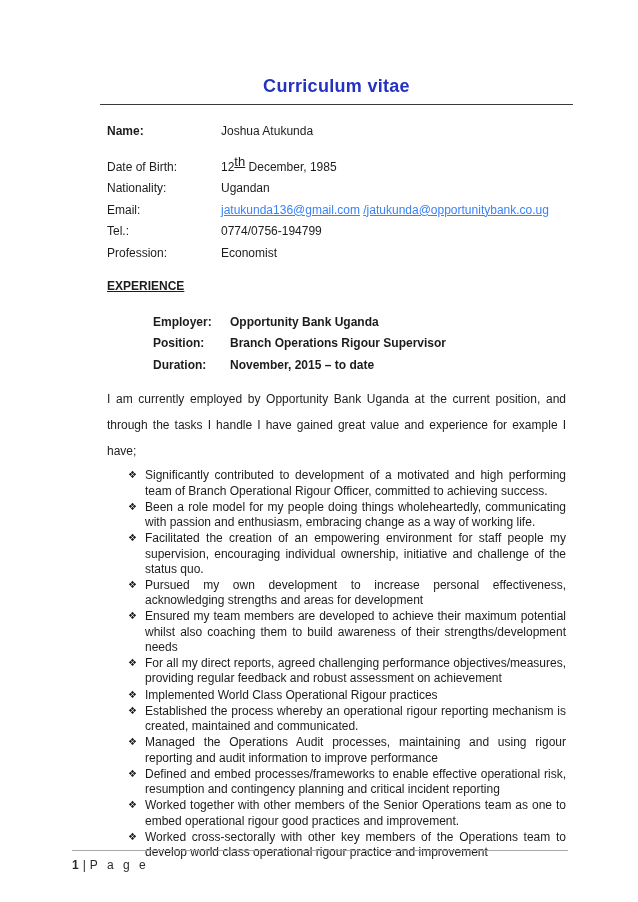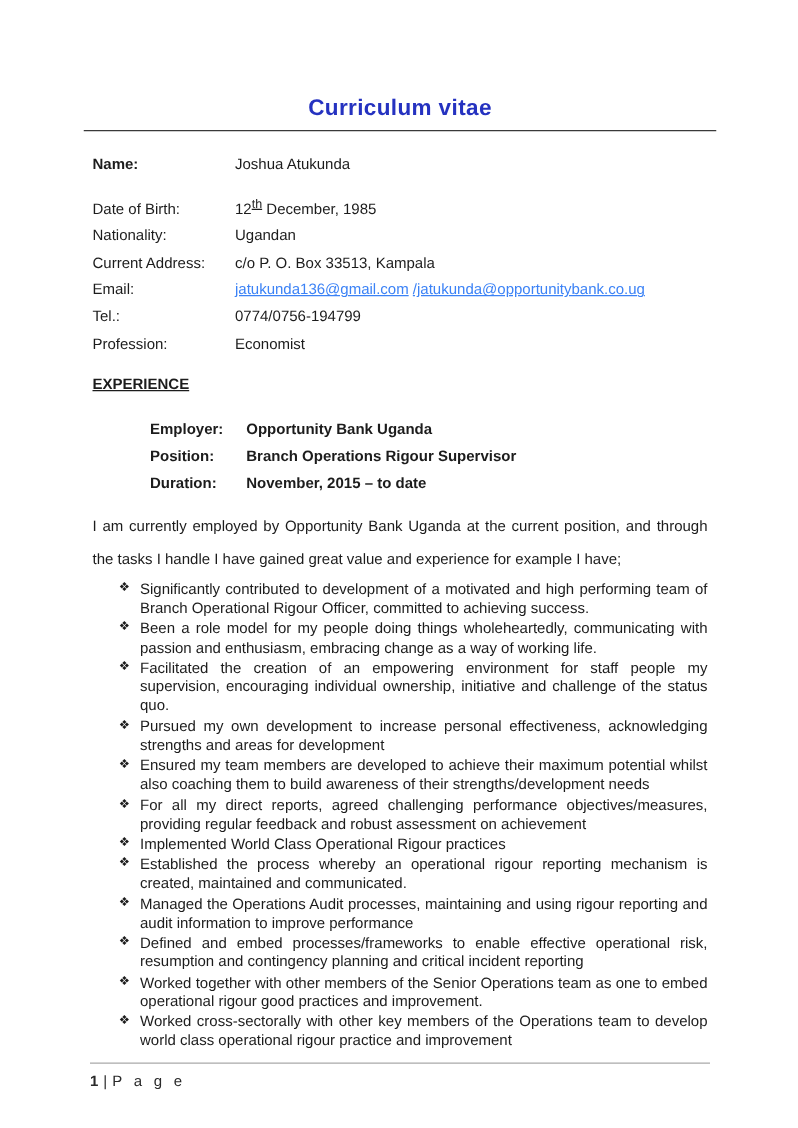--- a/index.html
+++ b/index.html
@@ -13,21 +13,21 @@
     height: 902px;
     margin: 0 auto;
     background: #ffffff;
     font-family: "Liberation Sans", sans-serif;
     font-size: 12px;
     color: #1c1c1c;
     overflow: hidden;
     box-sizing: border-box;
   }
   .content {
-    padding: 76px 72px 0 74px;
+    padding: 76px 72px 0 107px;
   }
   .doc-title {
     text-align: center;
     font-size: 18px;
     font-weight: bold;
     color: #2532c0;
     letter-spacing: 0.3px;
     margin: 0;
   }
   .title-divider {
@@ -49,21 +49,21 @@
   .info-row .value {
     flex: 1;
   }
   .info-row.name-row {
     margin-bottom: 23px;
   }
   .info-row.name-row .label {
     font-weight: bold;
   }
   sup.ord {
-    font-size: 10px;
+    font-size: 13px;
     vertical-align: super;
     line-height: 0;
     text-decoration: underline;
   }
   a.email-link {
     color: #3b82f6;
     text-decoration: underline;
     cursor: pointer;
   }
   .experience-heading {
@@ -148,24 +148,20 @@
       <div class="info-row">
         <span class="label">Date of Birth:</span>
         <span class="value"><span>12</span><sup class="ord">th</sup><span> December, 1985</span></span>
       </div>
 
       <div class="info-row">
         <span class="label">Nationality:</span>
         <span class="value">Ugandan</span>
       </div>
 
-      <div class="info-row">
-        <span class="label">Current Address:</span>
-        <span class="value">c/o P. O. Box 33513, Kampala</span>
-      </div>
 
       <div class="info-row">
         <span class="label">Email:</span>
         <span class="value"><a class="email-link">jatukunda136@gmail.com</a><span> </span><a class="email-link">/jatukunda@opportunitybank.co.ug</a></span>
       </div>
 
       <div class="info-row">
         <span class="label">Tel.:</span>
         <span class="value">0774/0756-194799</span>
       </div>

